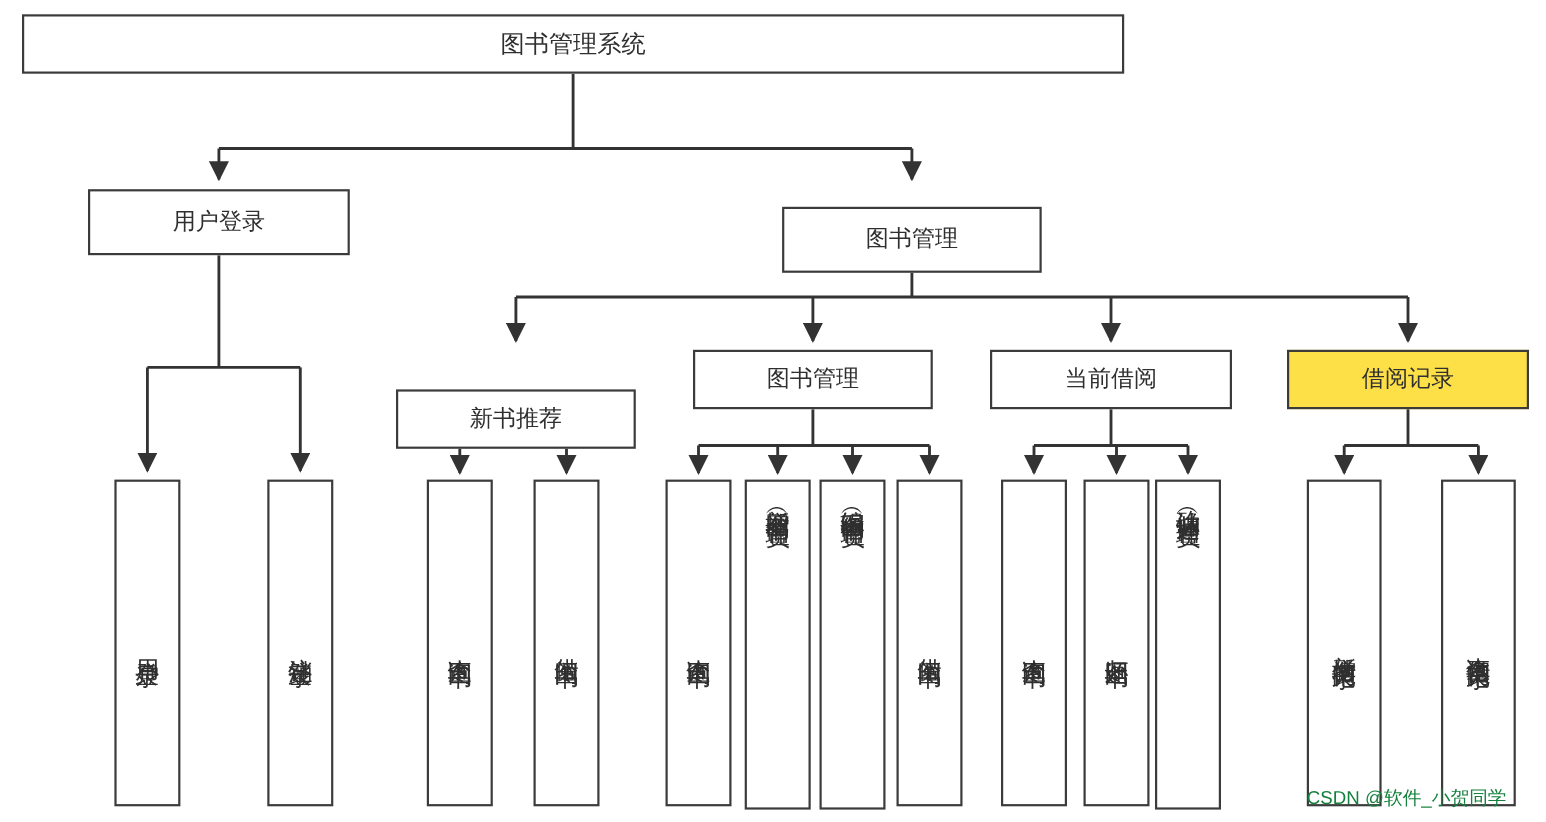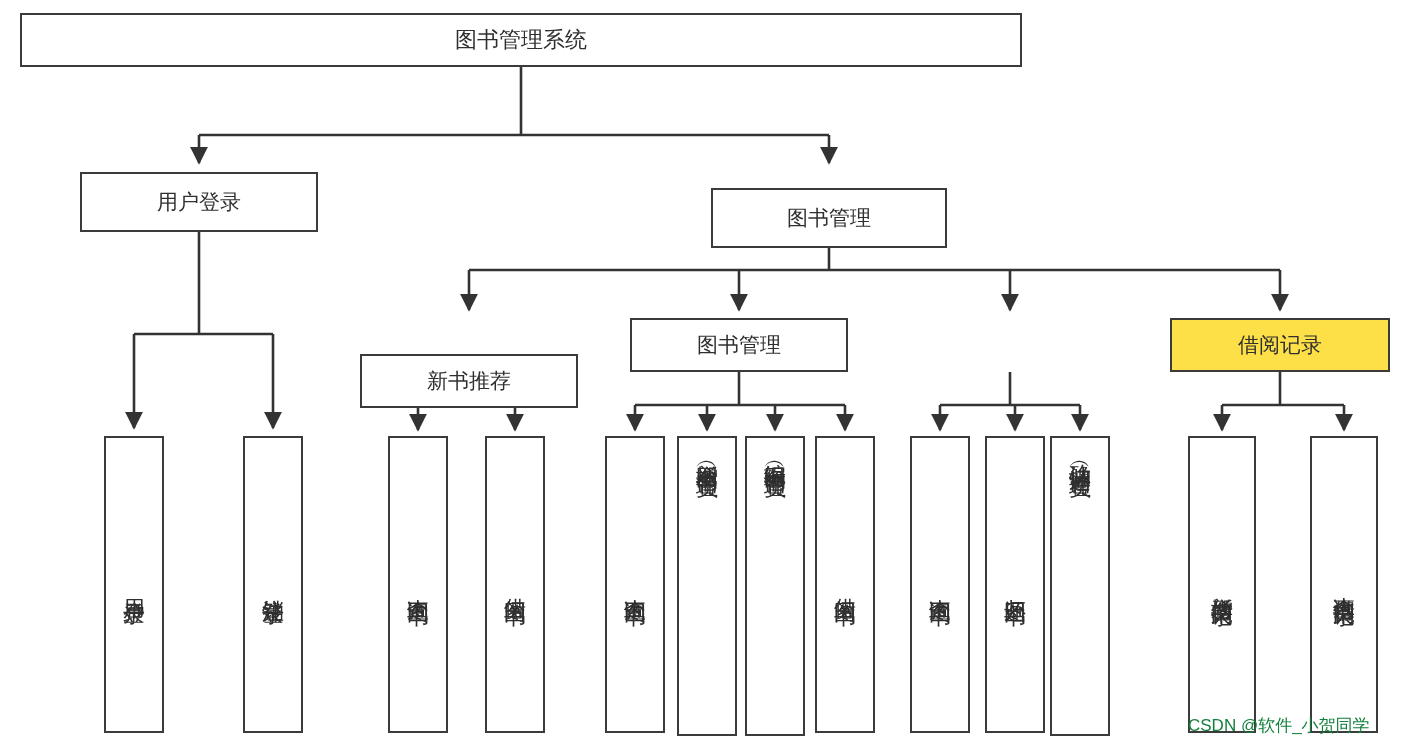--- a/index.html
+++ b/index.html
@@ -149,20 +149,23 @@
   <div class="node horiz" id="node-l1-1" style="left: 711px; top: 172px; width: 236px; height: 60px; border-color: rgb(59, 59, 59); background: rgb(255, 255, 255); color: rgb(47, 47, 47); margin-top: 16px;">
     <span class="label">图书管理</span>
   </div>
 
   <div class="node horiz" id="node-l2-0" style="left: 360px; top: 318px; width: 218px; height: 54px; border-color: rgb(59, 59, 59); background: rgb(255, 255, 255); color: rgb(47, 47, 47); margin-top: 36px;">
     <span class="label">新书推荐</span>
   </div>
   <div class="node horiz" id="node-l2-1" style="left: 630px; top: 318px; width: 218px; height: 54px; border-color: rgb(59, 59, 59); background: rgb(255, 255, 255); color: rgb(47, 47, 47);">
     <span class="label">图书管理</span>
   </div>
+  <div class="node horiz" id="node-l2-2" style="left: 900px; top: 318px; width: 220px; height: 54px; border-color: rgb(59, 59, 59); background: rgb(255, 255, 255); color: rgb(47, 47, 47);">
+    <span class="label">当前借阅</span>
+  </div>
   <div class="node horiz" id="node-l2-3" style="left: 1170px; top: 318px; width: 220px; height: 54px; border-color: rgb(59, 59, 59); background: #fde047; color: rgb(47, 47, 47);">
     <span class="label">借阅记录</span>
   </div>
 
   <div class="node vert centered" id="node-leaf-0" style="left: 104px; top: 436px; width: 60px; height: 297px; border-color: rgb(59, 59, 59); background: rgb(255, 255, 255); color: rgb(47, 47, 47);">
     <span class="label">用户登录</span>
   </div>
   <div class="node vert centered" id="node-leaf-1" style="left: 243px; top: 436px; width: 60px; height: 297px; border-color: rgb(59, 59, 59); background: rgb(255, 255, 255); color: rgb(47, 47, 47);">
     <span class="label">注销登录</span>
   </div>

